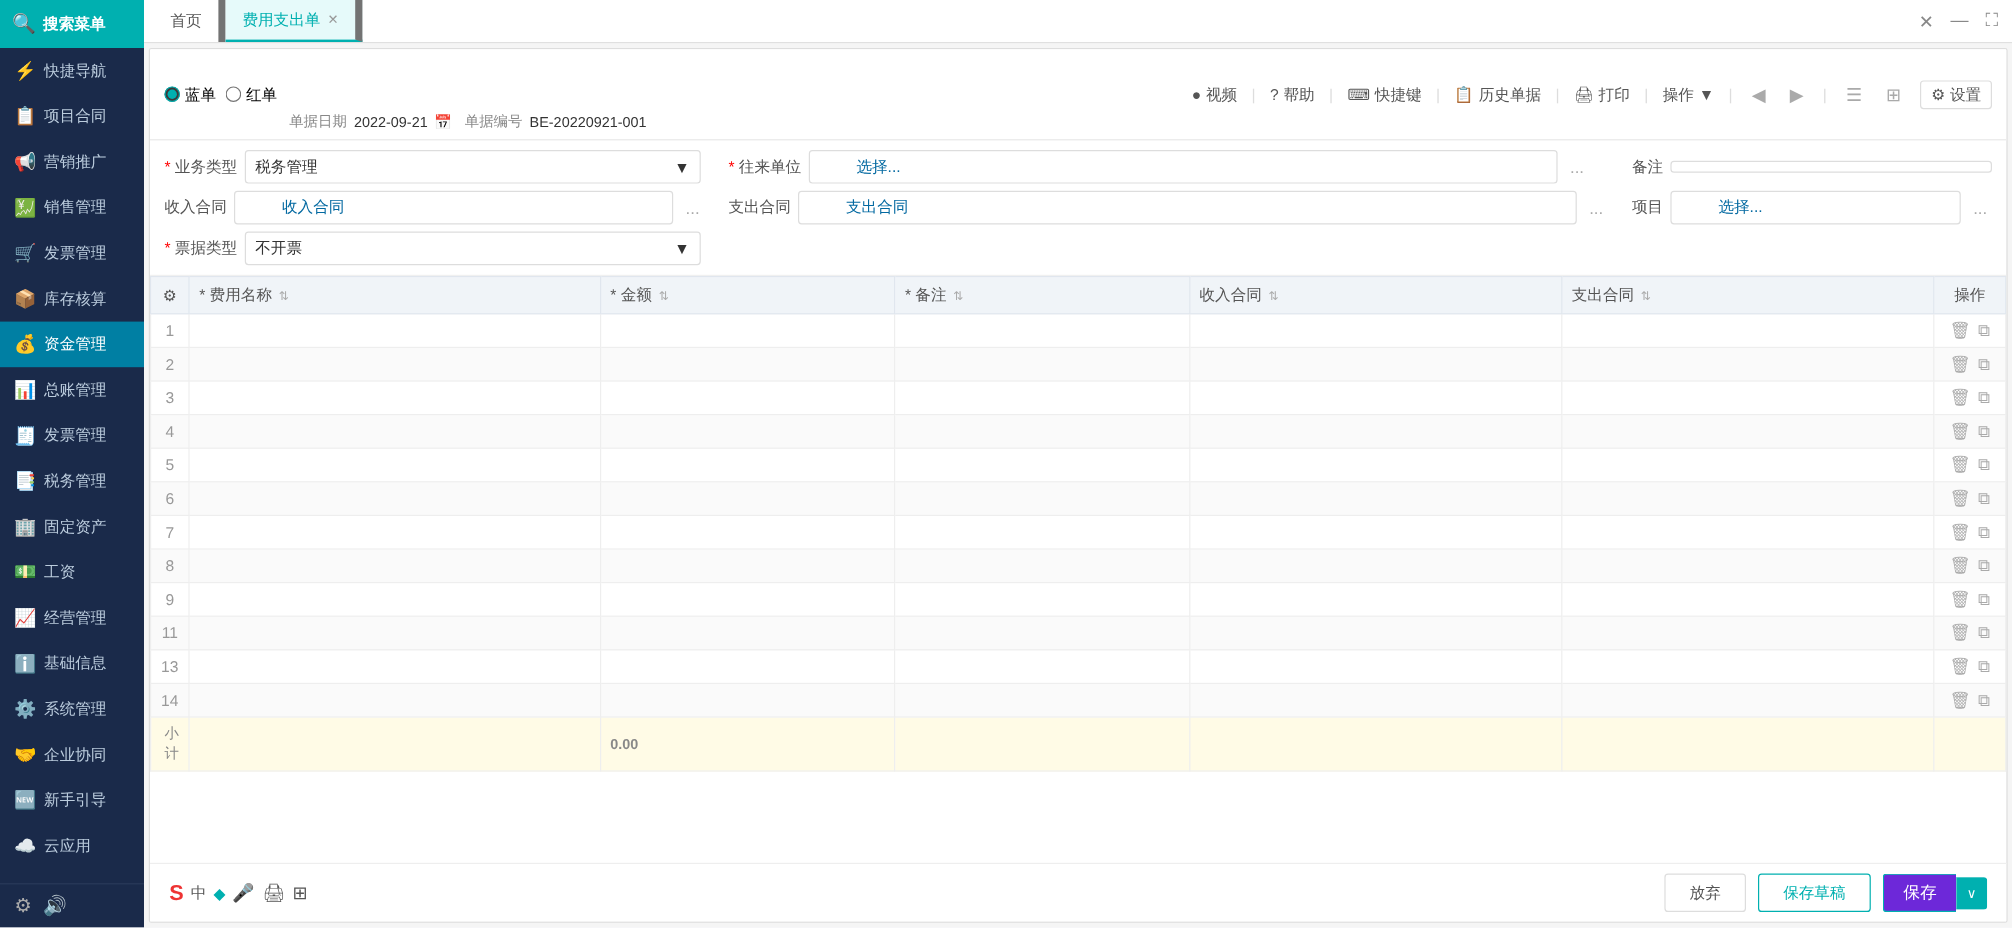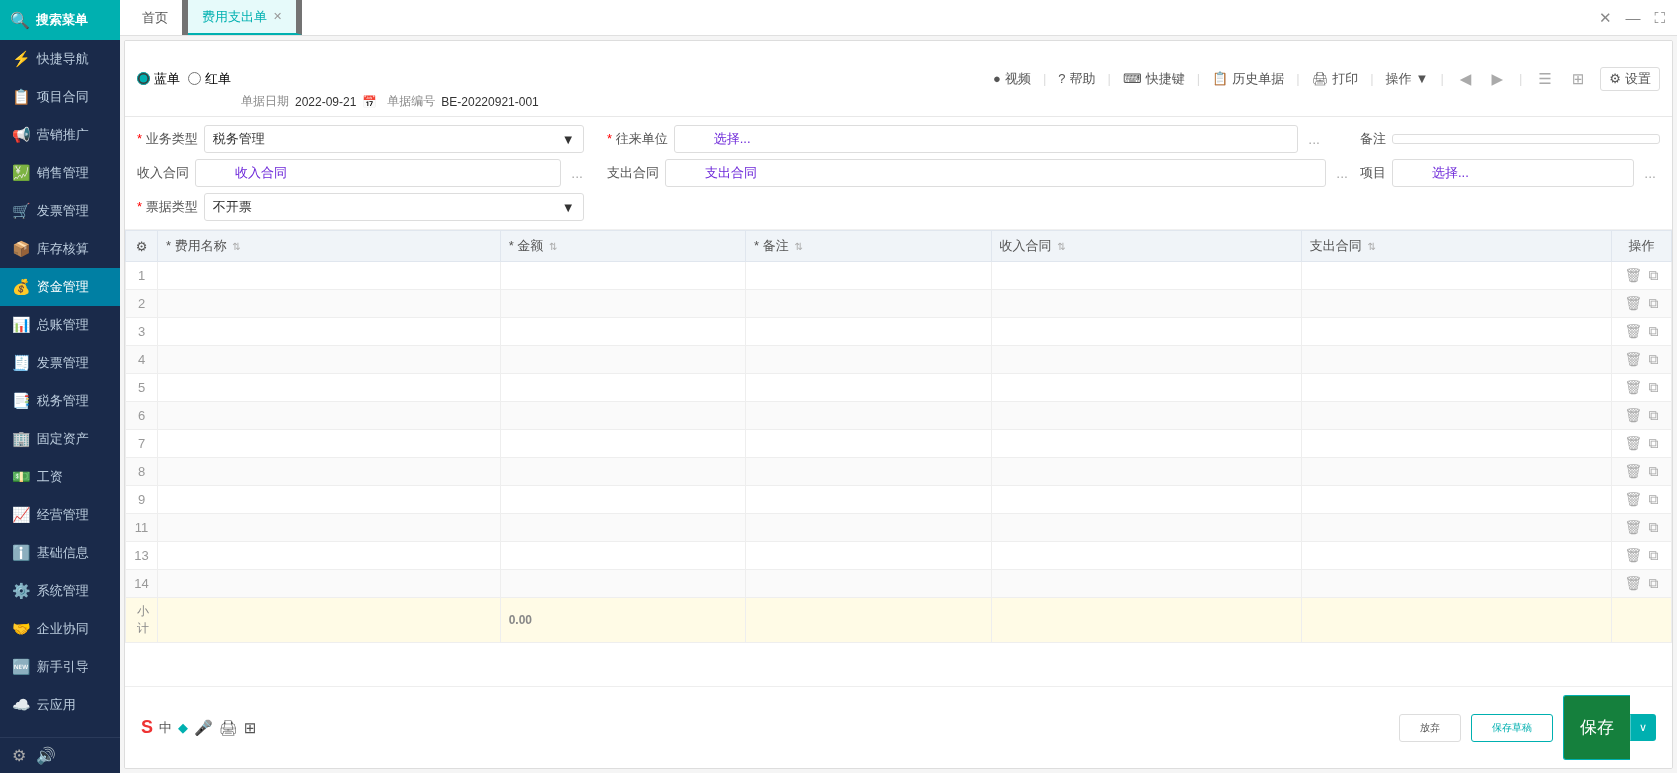--- a/index.html
+++ b/index.html
@@ -188,21 +188,21 @@
       flex: 1;
       border: 1px solid #ddd;
       border-radius: 3px;
       padding: 4px 8px;
       font-size: 13px;
       color: #333;
       background: #fff;
       display: flex;
       align-items: center;
     }
-    .field-input.placeholder { color: #6d28d9; padding-left: 39px; }
+    .field-input.placeholder { color: #0369a1; padding-left: 39px; }
     .field-select {
       flex: 1;
       border: 1px solid #ddd;
       border-radius: 3px;
       padding: 4px 8px;
       font-size: 13px;
       color: #333;
       background: #fff;
       display: flex;
       align-items: center;
@@ -271,27 +271,27 @@
       display: flex;
       align-items: center;
       gap: 6px;
       color: #e05;
       font-size: 16px;
     }
     .btn {
       padding: 6px 20px;
       border-radius: 3px;
       cursor: pointer;
-      font-size: 10px;
+      font-size: 13px;
       border: 1px solid #ddd;
     }
     .btn-default { background: #fff; color: #555; }
     .btn-secondary { background: #fff; border: 1px solid #00b0b0; color: #00b0b0; }
     .btn-primary-split { display: flex; align-items: center; }
-    .btn-primary-main { background: #15803d; color: #fff; border: 1px solid #00b0b0; border-right: none; border-radius: 3px 0 0 3px; padding: 20px 16px; cursor: pointer; font-size: 17px; }
+    .btn-primary-main { background: #6d28d9; color: #fff; border: 1px solid #00b0b0; border-right: none; border-radius: 3px 0 0 3px; padding: 6px 16px; cursor: pointer; font-size: 14px; }
     .btn-primary-arrow { background: #00b0b0; color: #fff; border: 1px solid #00b0b0; border-left: 1px solid rgba(255,255,255,0.3); border-radius: 0 3px 3px 0; padding: 6px 8px; cursor: pointer; font-size: 11px; }
   </style>
 </head>
 <body>
 
 <div class="sidebar">
   <div class="sidebar-header">
     <span class="sidebar-search-icon">🔍</span>
     <span>搜索菜单</span>
   </div>
@@ -489,21 +489,21 @@
           </div>
           <span class="field-dots">...</span>
         </div>
         <div class="field-group" style="margin-left:20px;flex:1;">
           <span class="field-label">支出合同</span>
           <div class="field-input placeholder" style="flex:1;">
             <span>支出合同</span>
           </div>
           <span class="field-dots">...</span>
         </div>
-        <div class="field-group" style="margin-left:8px;flex:0 0 300px;">
+        <div class="field-group" style="margin-left:20px;flex:0 0 300px;">
           <span class="field-label">项目</span>
           <div class="field-input placeholder" style="flex:1;">
             <span>选择...</span>
           </div>
           <span class="field-dots">...</span>
         </div>
       </div>
       <div class="form-row">
         <div class="field-group" style="max-width:450px;">
           <span class="field-label required">票据类型</span>

